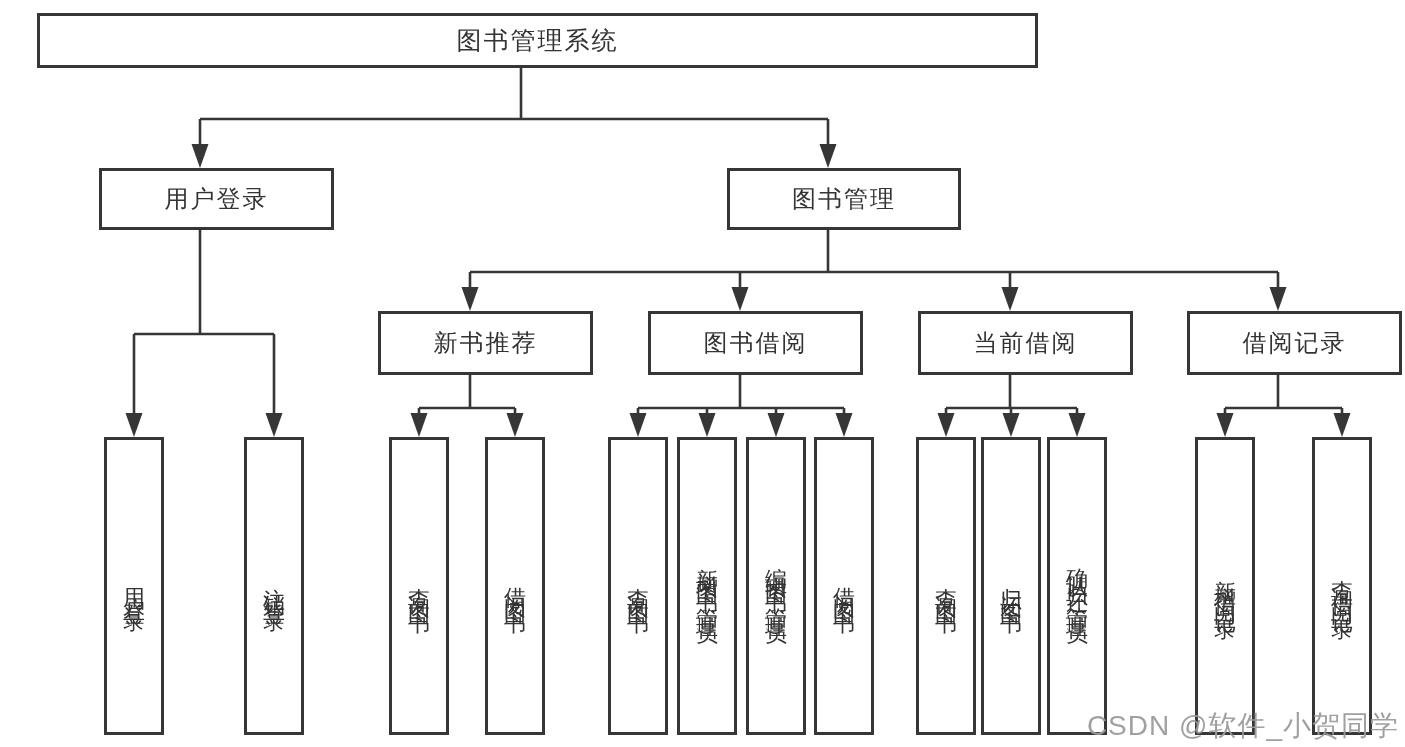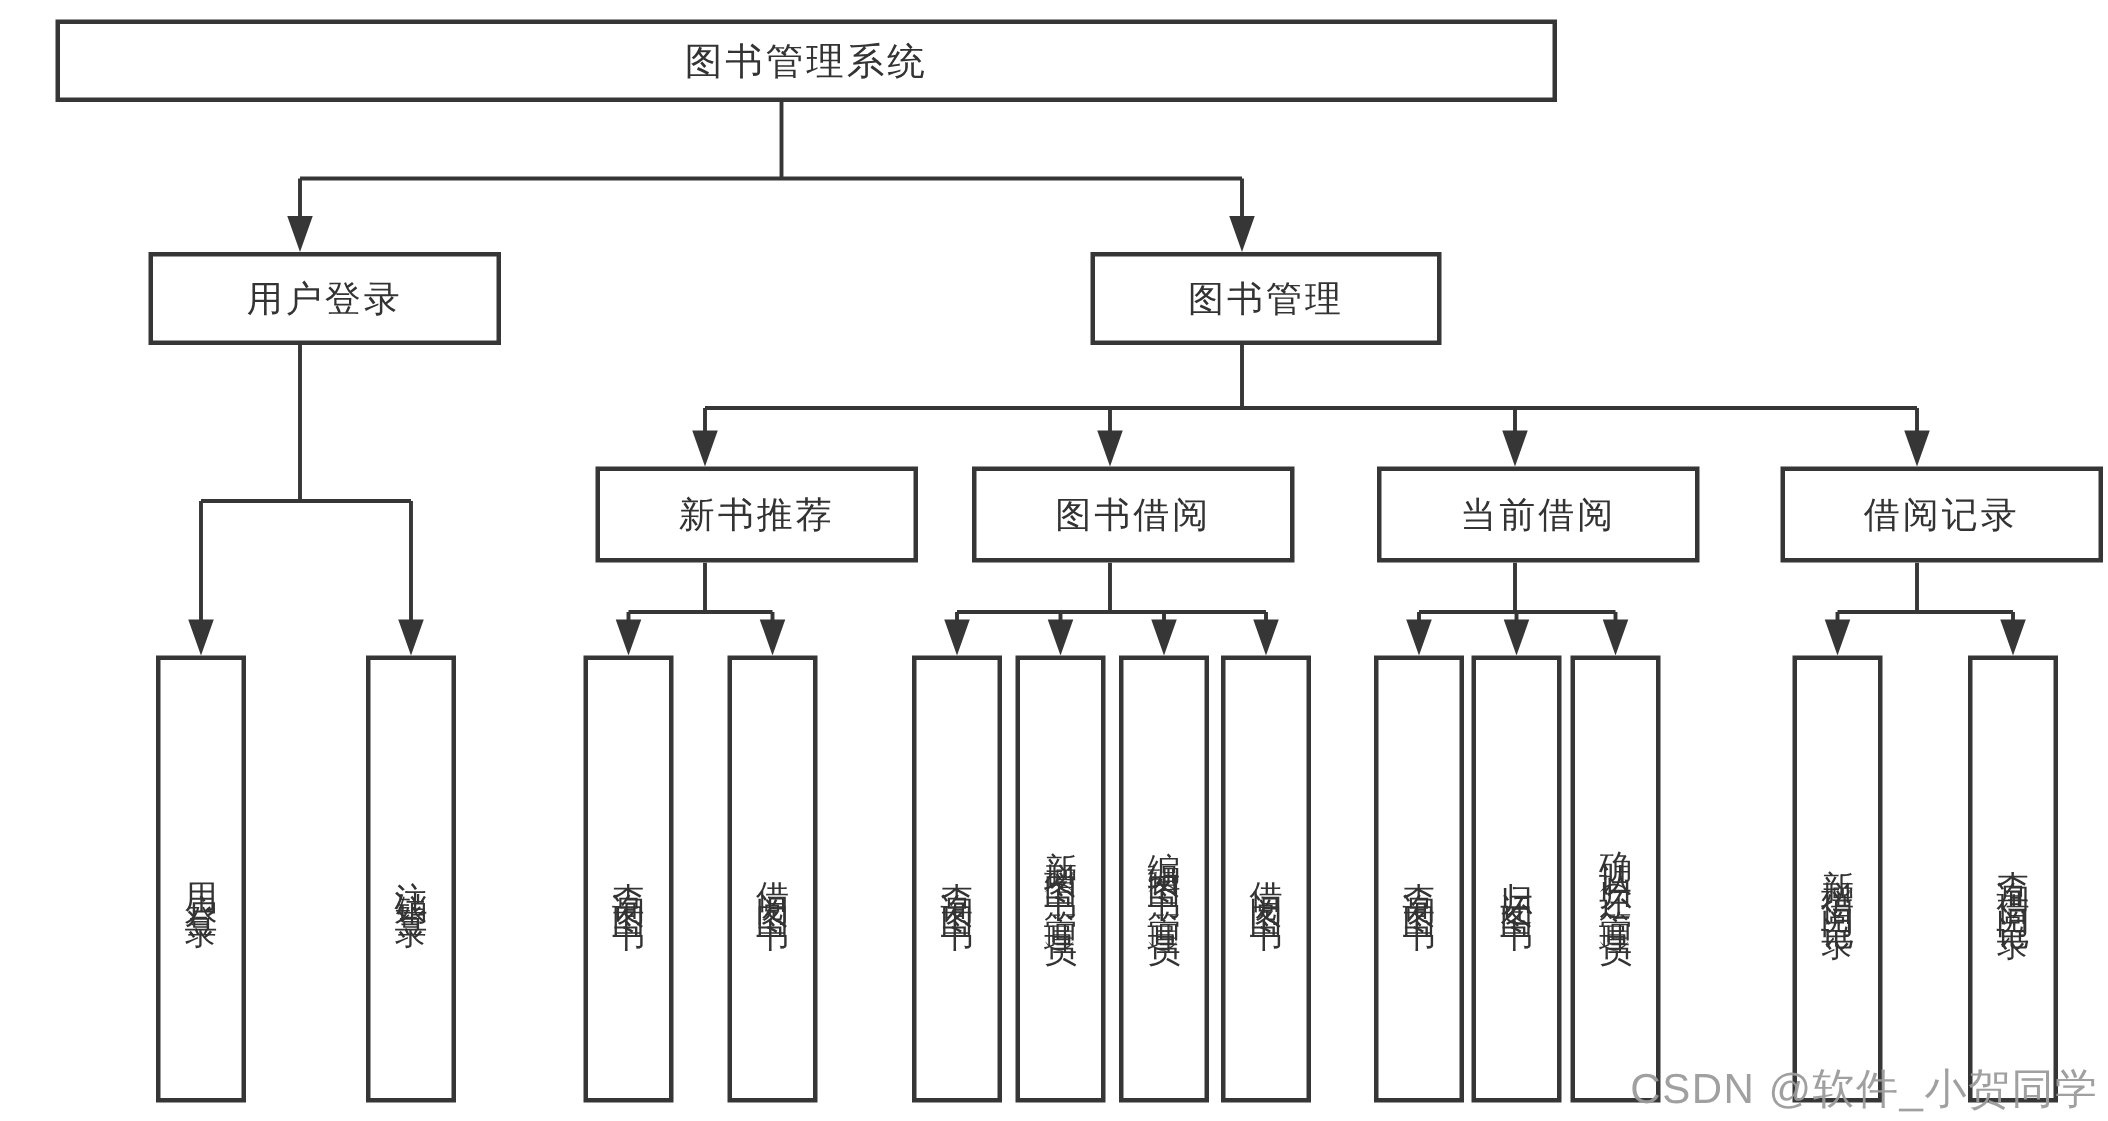--- a/index.html
+++ b/index.html
@@ -95,21 +95,21 @@
       <polygon points="1216.5,413 1233.5,413 1225,437"></polygon>
       <polygon points="1333.5,413 1350.5,413 1342,437"></polygon>
     </g>
   </svg>
 
   <div class="node root" style="left:21px; top:13px; width:1001px; height:55px;">图书管理系统</div>
 
   <div class="node" style="left:83px; top:168px; width:235px; height:62px;">用户登录</div>
   <div class="node" style="left:711px; top:168px; width:234px; height:62px;">图书管理</div>
 
-  <div class="node" style="left:381px; top:311px; width:215px; height:64px;">新书推荐</div>
+  <div class="node" style="left:362px; top:311px; width:215px; height:64px;">新书推荐</div>
   <div class="node" style="left:902px; top:311px; width:215px; height:64px;">当前借阅</div>
   <div class="node" style="left:632px; top:311px; width:215px; height:64px;">图书借阅</div>
   <div class="node" style="left:1171px; top:311px; width:215px; height:64px;">借阅记录</div>
 
   <div class="vnode" style="left:104px;">
     <span class="vtext">用户登录</span>
   </div>
   <div class="vnode" style="left:244px;">
     <span class="vtext">注销登录</span>
   </div>

